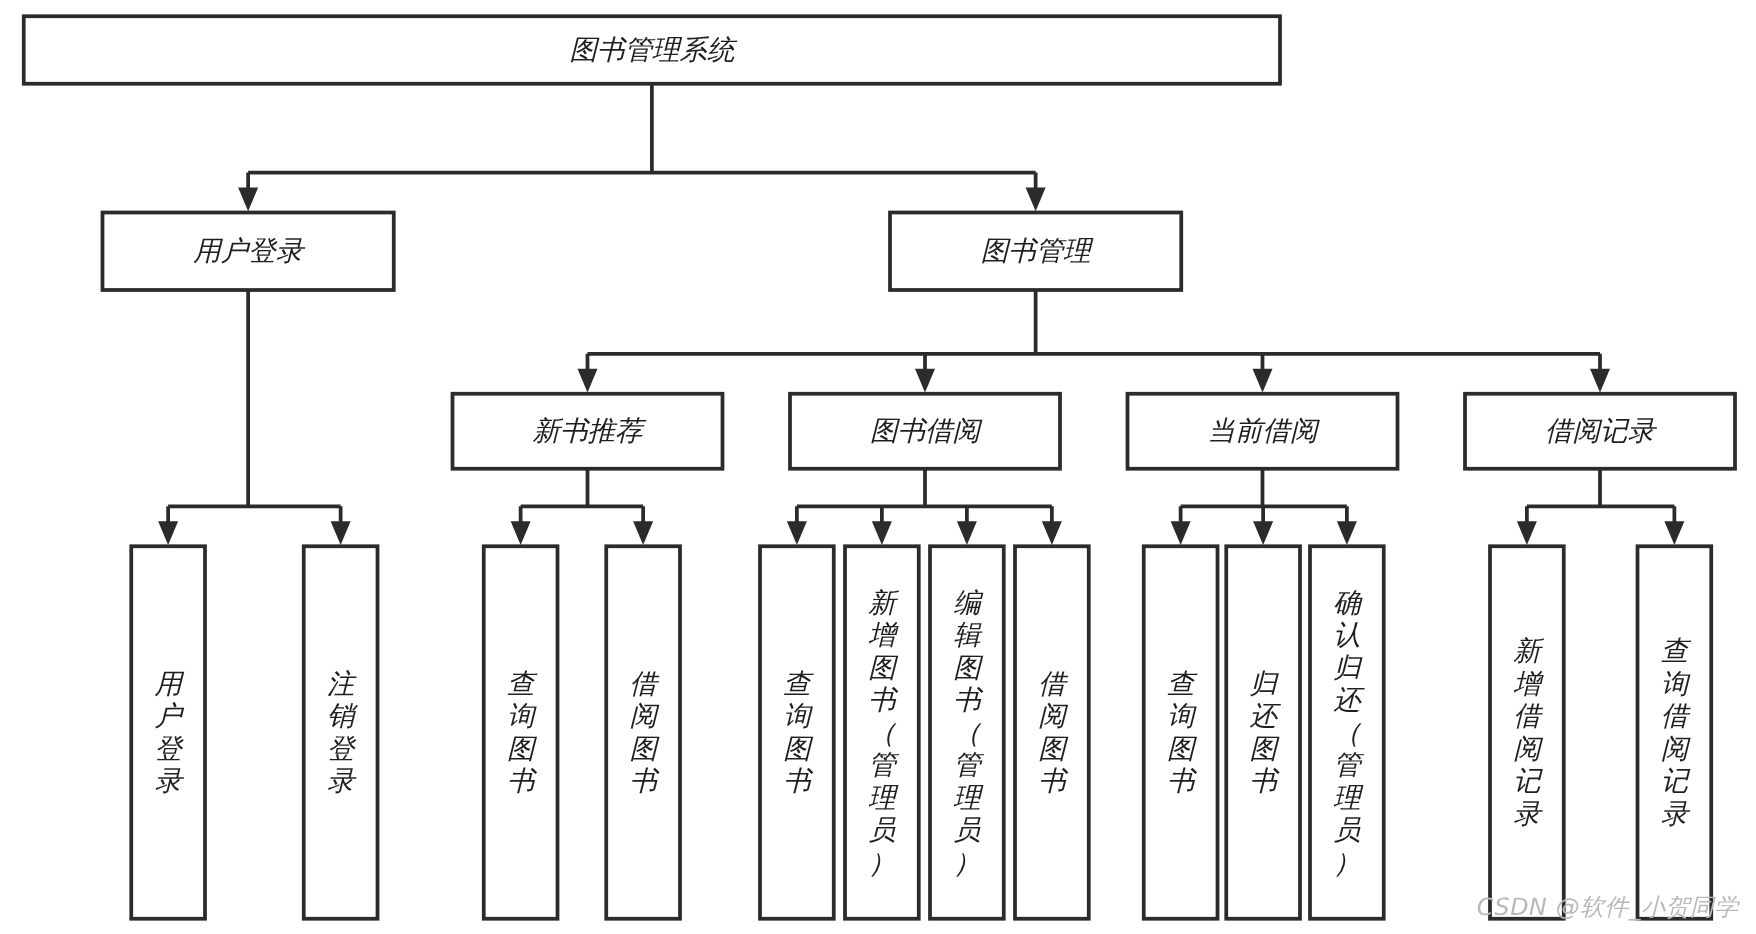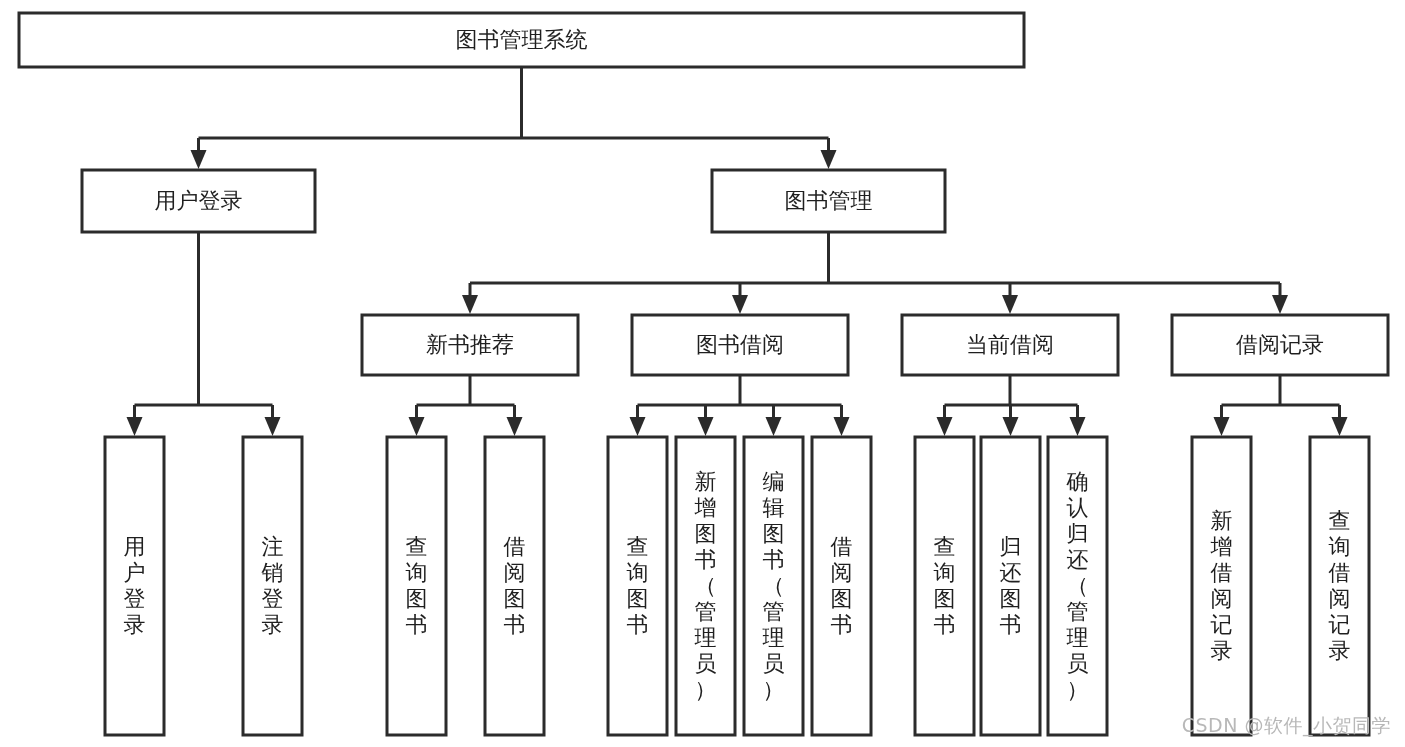--- a/index.html
+++ b/index.html
@@ -13,20 +13,21 @@
     position: relative;
     overflow: hidden;
     font-family: "DejaVu Sans", "Liberation Sans", sans-serif;
   }
   #diagram-root {
     position: absolute;
     left: 0;
     top: 0;
     width: 1405px;
     height: 747px;
+    font-style: italic;
   }
   svg.flow {
     display: block;
     width: 1405px;
     height: 747px;
   }
   .nodebox {
     fill: #ffffff;
     stroke: #2b2b2b;
     stroke-width: 3;

